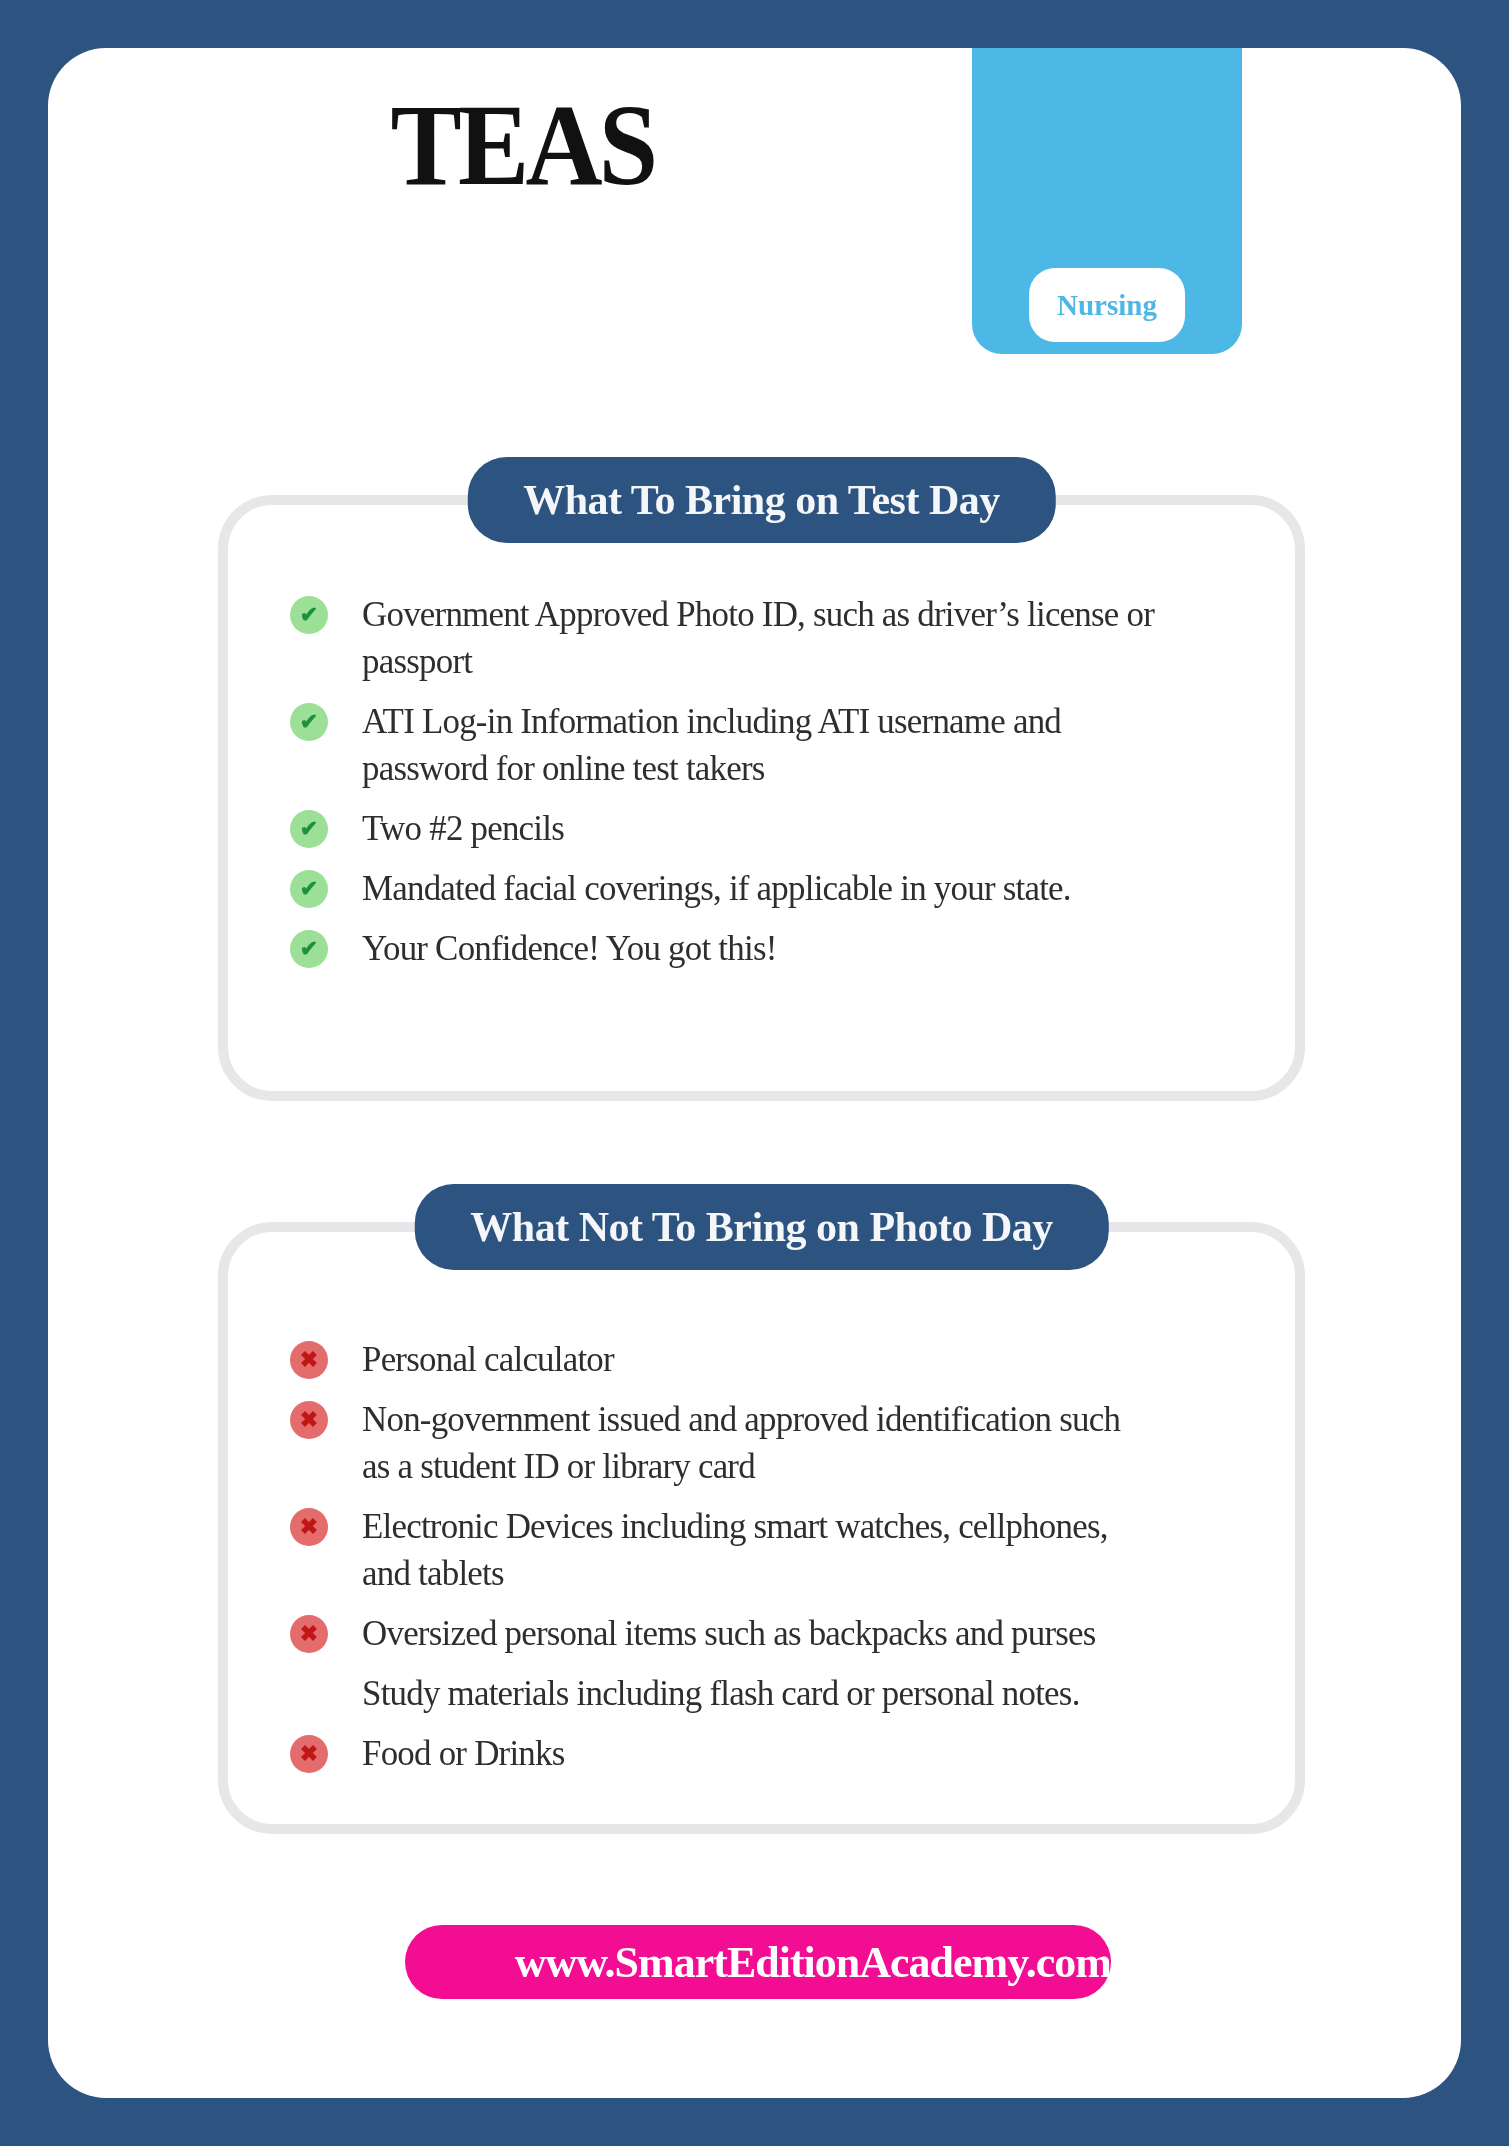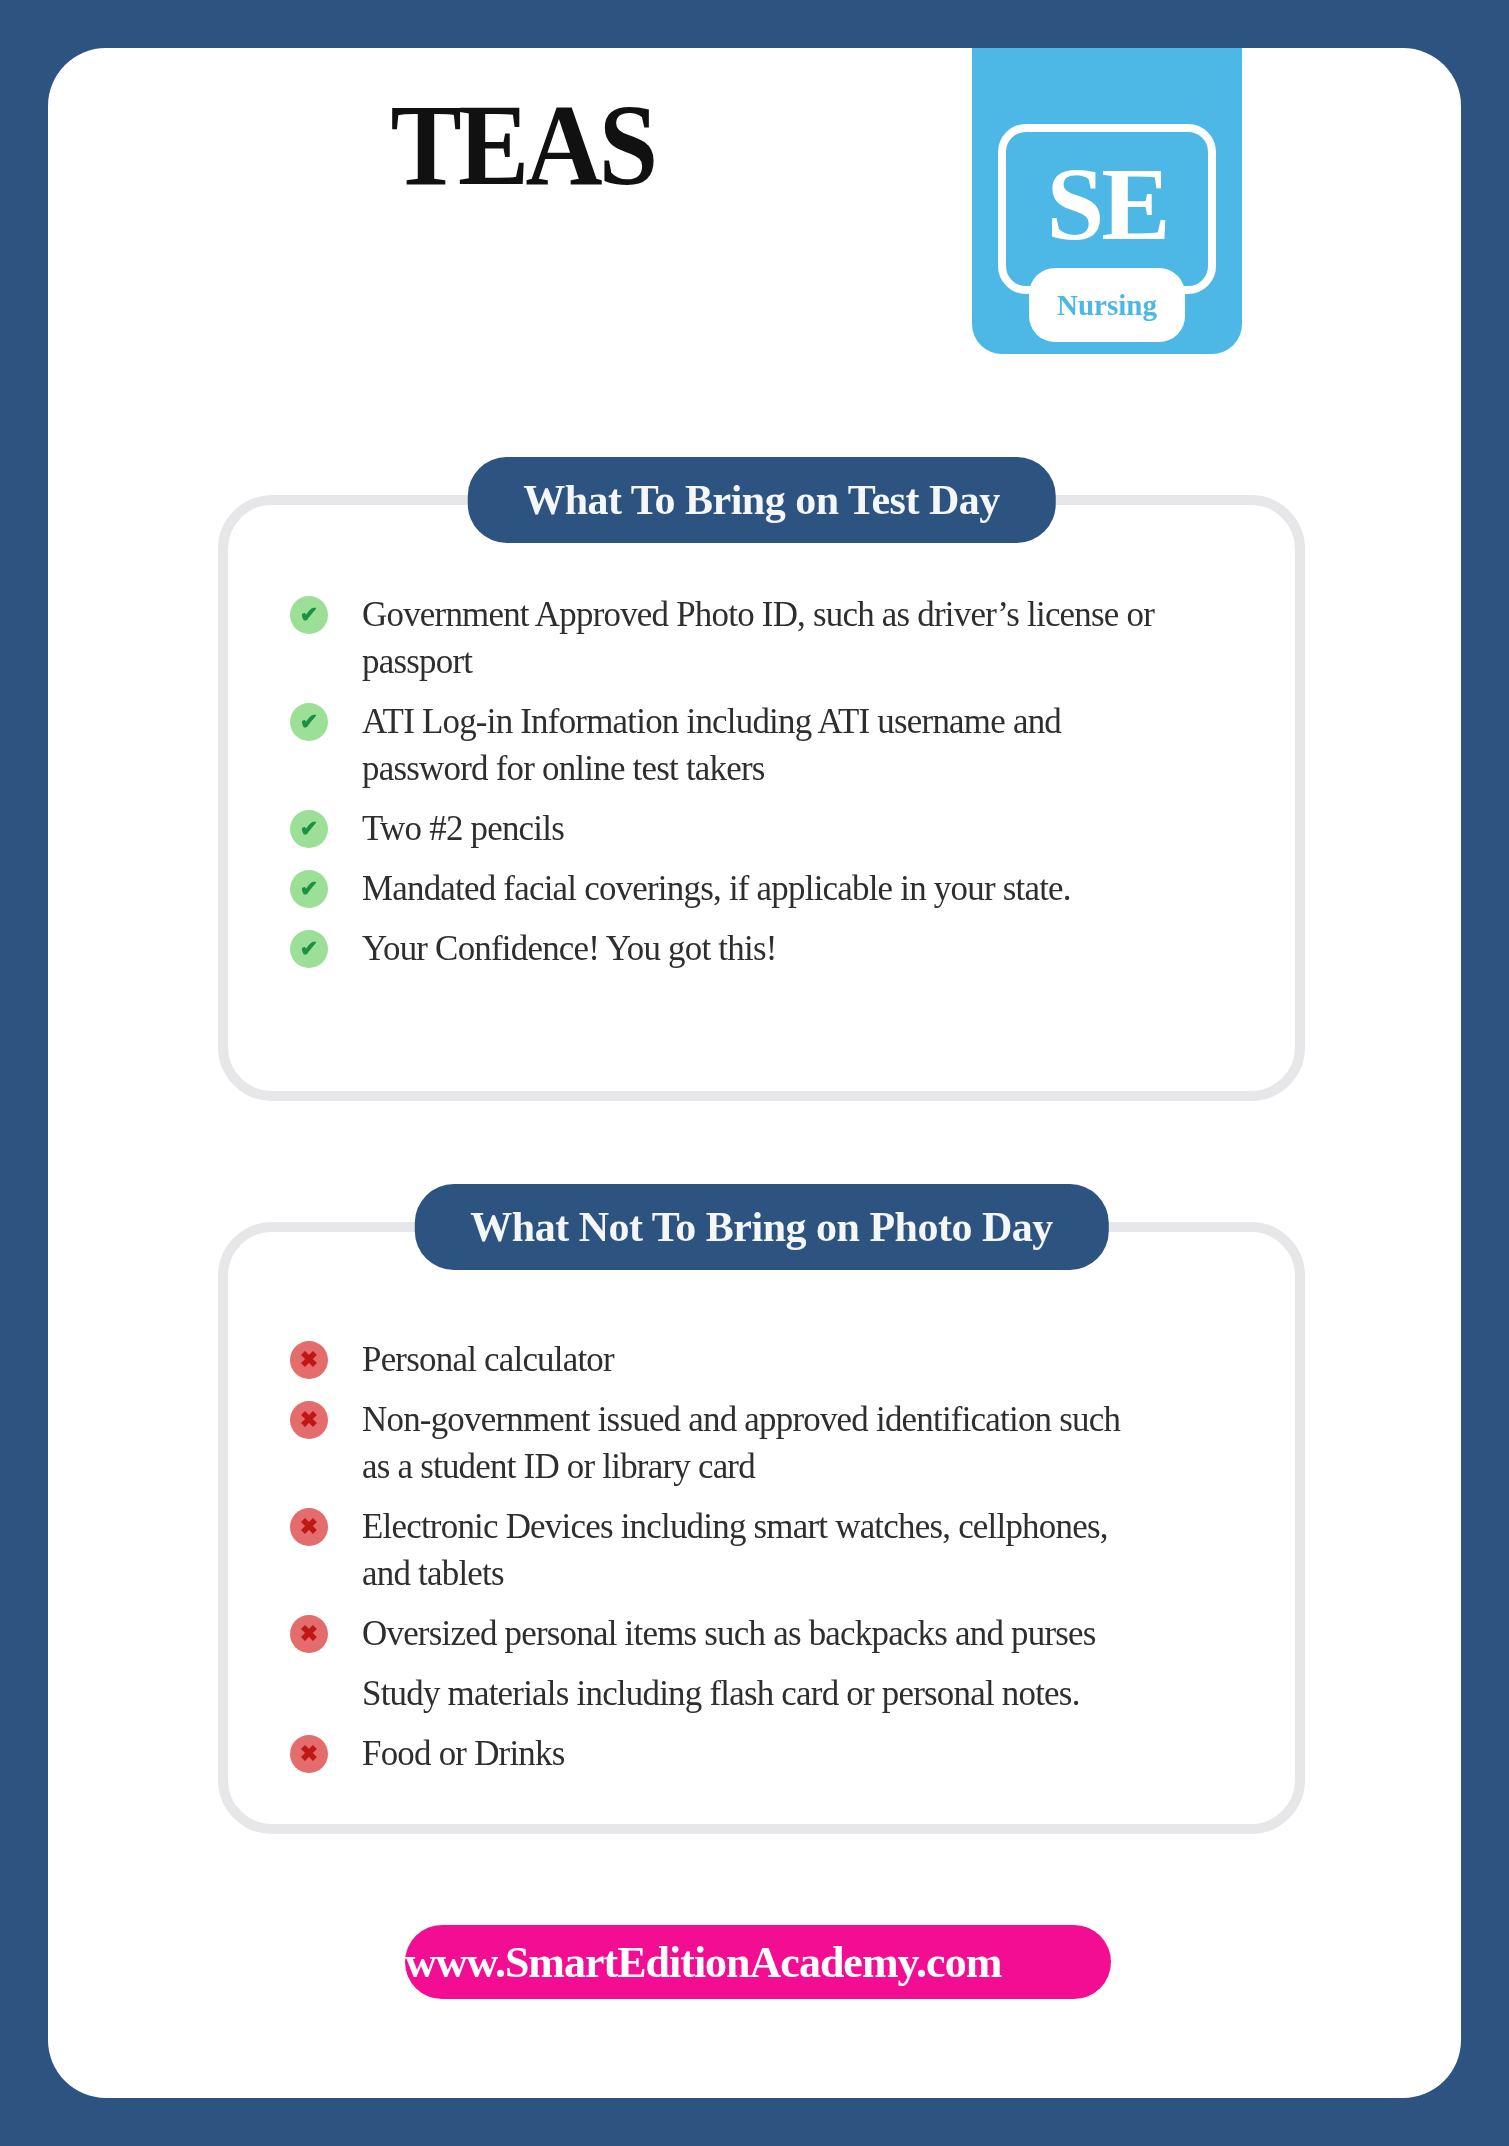--- a/index.html
+++ b/index.html
@@ -69,38 +69,35 @@
   .bullet.none{background:transparent;color:transparent;}
   .item-text{
     margin-left:34px;color:#2e2e2e;font-size:36px;line-height:47px;
     letter-spacing:-0.8px;white-space:pre-line;
     transform:scaleX(.97);transform-origin:left center;
   }
   
   .footer-pill{
     position:absolute;left:405px;top:1925px;width:706px;height:74px;
     border-radius:38px;background:#f20d92;
-    display:flex;align-items:center;justify-content:flex-start;cursor:pointer;
+    display:flex;align-items:center;justify-content:flex-end;cursor:pointer;
   }
   .footer-pill span{color:#ffffff;font-size:44px;font-weight:bold;letter-spacing:-1px;}
 </style>
 </head>
 <body>
 
 <div class="page">
   <div class="panel"></div>
 
   <div class="header">
     <div class="title">TEAS</div>
   </div>
 
   <div class="logo">
-    <div class="logo-frame">
-      <div class="logo-initials">SE</div>
-    </div>
     <div class="logo-pill">
       <span>Nursing</span>
     </div>
   </div>
 
   <section class="card card-1">
     <div class="section-pill">
       <span>What To Bring on Test Day</span>
     </div>
     <div class="items">

